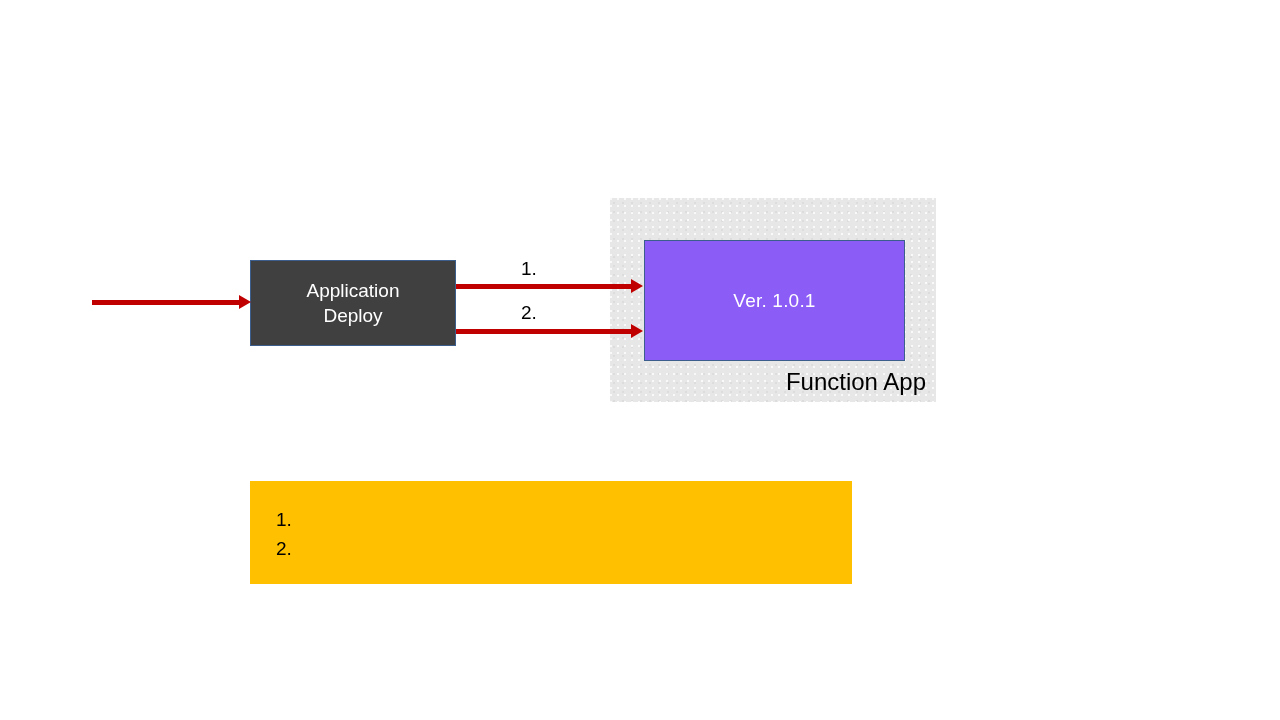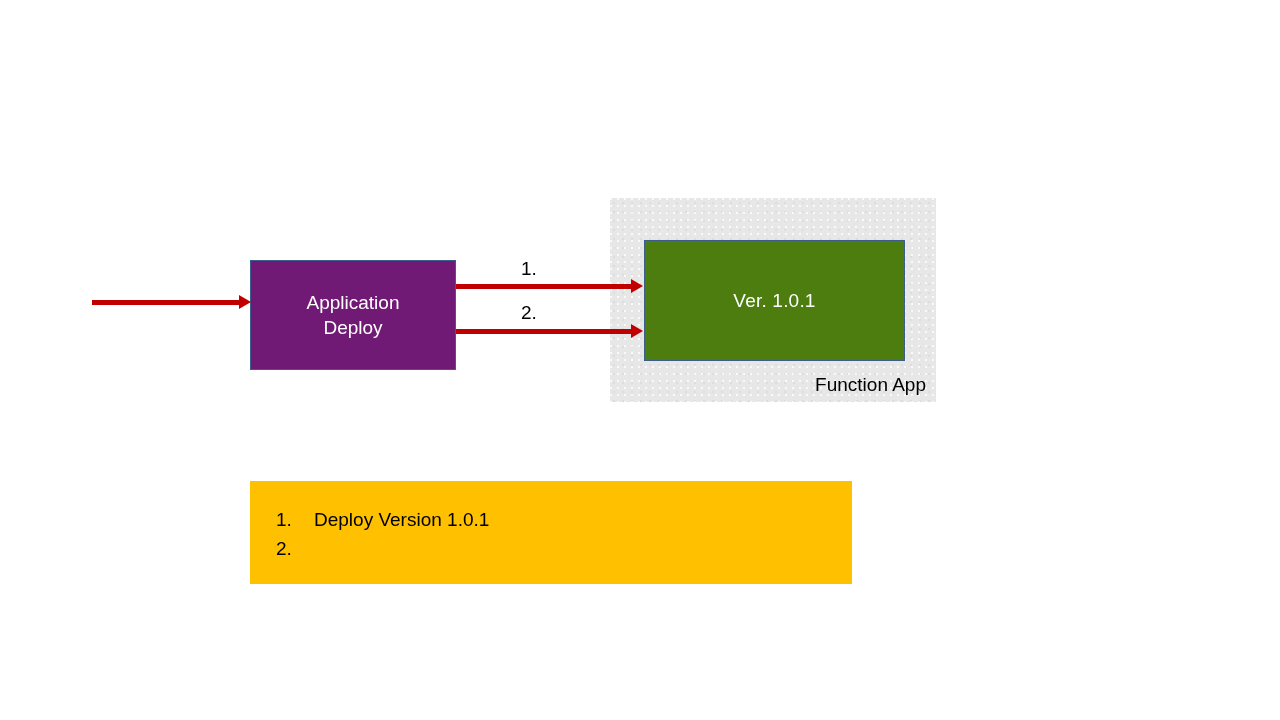--- a/index.html
+++ b/index.html
@@ -27,54 +27,54 @@
     background-color: #e7e7e7;
     background-image:
       radial-gradient(circle at 1px 1px, rgba(255,255,255,0.85) 0.7px, transparent 0.8px),
       radial-gradient(circle at 4px 5px, rgba(214,214,214,0.7) 0.7px, transparent 0.8px);
     background-size: 7px 7px, 9px 9px;
   }
   .fnapp-label {
     position: absolute;
     right: 10px;
     bottom: 6px;
-    font-size: 19px;
+    font-size: 24px;
     color: #000000;
     font-family: "Liberation Sans", sans-serif;
     white-space: nowrap;
   }
 
   
   .version-box {
     position: absolute;
     left: 644px;
     top: 240px;
     width: 261px;
     height: 121px;
-    background: #4d7c0f;
+    background: #8b5cf6;
     border: 1px solid #3b5e8c;
     display: flex;
     align-items: center;
     justify-content: center;
   }
   .version-box-label {
     color: #ffffff;
     font-size: 19px;
     font-family: "Liberation Sans", sans-serif;
     letter-spacing: 0.2px;
   }
 
   
   .router-box {
     position: absolute;
     left: 250px;
     top: 260px;
     width: 206px;
-    height: 110px;
-    background: #701a75;
+    height: 86px;
+    background: #404040;
     border: 1px solid #3b5e8c;
     display: flex;
     flex-direction: column;
     align-items: center;
     justify-content: center;
     line-height: 1.33;
   }
   .router-box-line {
     color: #ffffff;
     font-size: 19px;
@@ -168,20 +168,19 @@
   <div class="arrow-head arrow-1-head"></div>
   <div class="arrow-label arrow-label-1">1.</div>
 
   <div class="arrow arrow-2"></div>
   <div class="arrow-head arrow-2-head"></div>
   <div class="arrow-label arrow-label-2">2.</div>
 
   <div class="legend-box">
     <div class="legend-item">
       <span class="legend-num">1.</span>
-      <span>Deploy Version 1.0.1</span>
     </div>
     <div class="legend-item">
       <span class="legend-num">2.</span>
     </div>
   </div>
 
 </div>
 
 </body></html>

